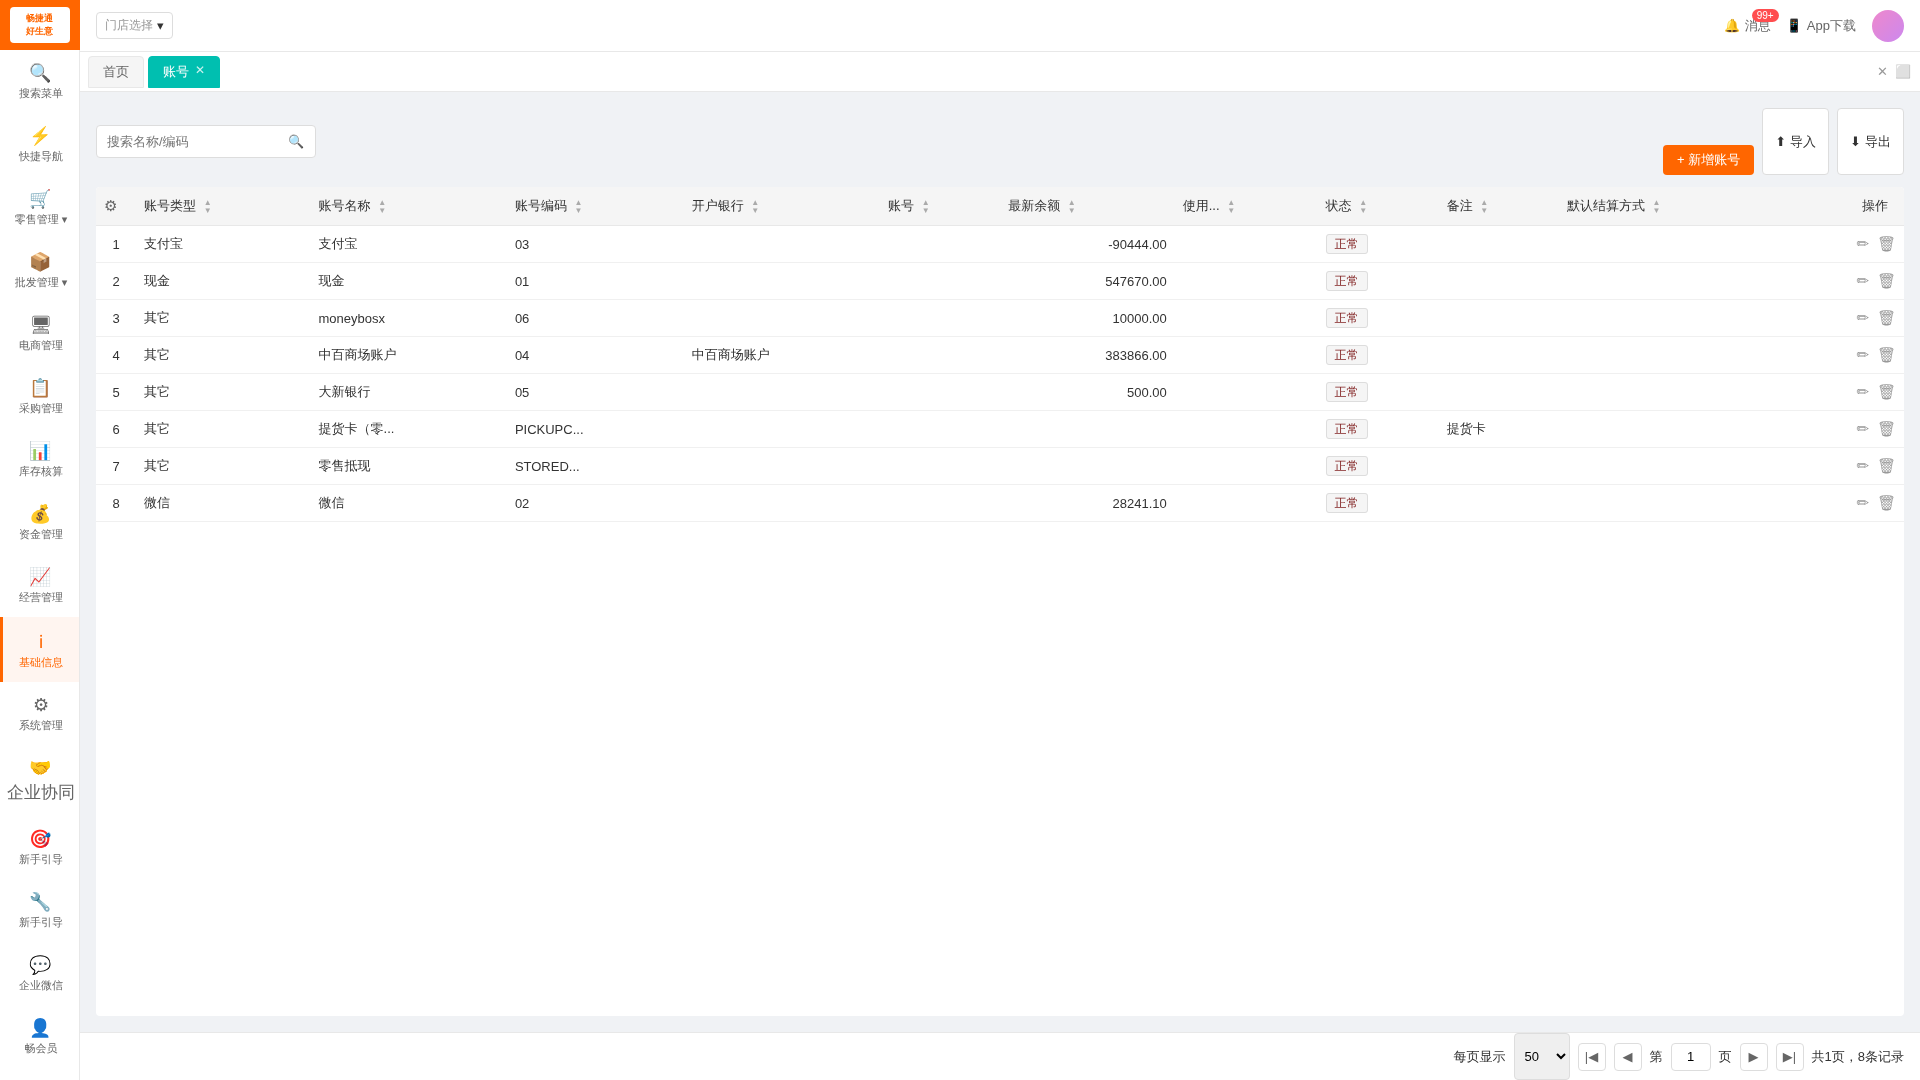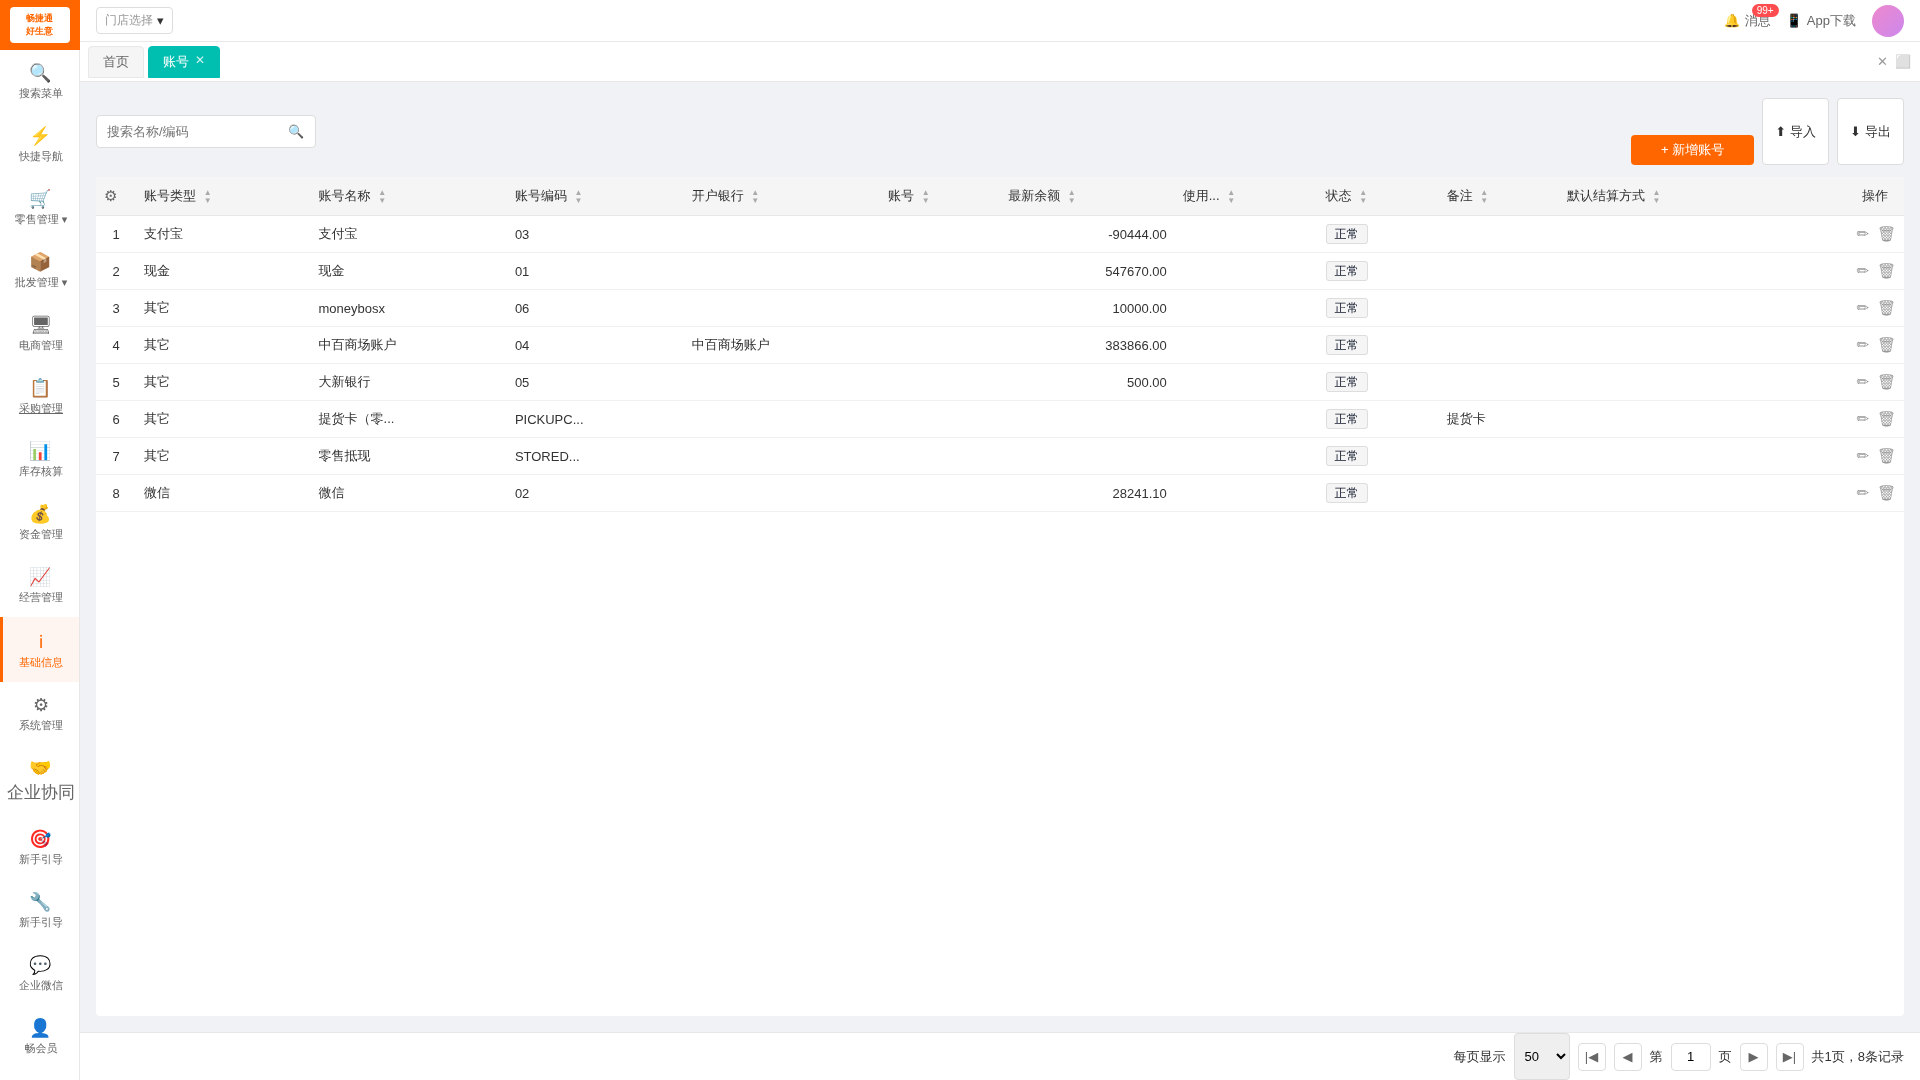--- a/index.html
+++ b/index.html
@@ -52,21 +52,21 @@
     
     .main {
       flex: 1;
       display: flex;
       flex-direction: column;
       overflow: hidden;
     }
 
     
     .topbar {
-      height: 42px;
+      height: 52px;
       background: #fff;
       display: flex;
       align-items: center;
       justify-content: space-between;
       padding: 2px 16px;
       border-bottom: 1px solid #e8e8e8;
       flex-shrink: 0;
     }
     .topbar-left {
       display: flex;
@@ -200,21 +200,21 @@
     }
     .toolbar-right {
       display: flex;
       gap: 8px;
     }
     .btn-primary {
       background: #ff6600;
       color: #fff;
       border: none;
       border-radius: 4px;
-      padding: 6px 30px;
+      padding: 6px 14px;
       cursor: pointer;
       font-size: 13px;
       display: flex;
       align-items: center;
       gap: 4px;
       margin-top: 37px;
     }
     .btn-default {
       background: #fff;
       color: #333;
@@ -254,21 +254,21 @@
     tbody tr { border-bottom: 1px solid #f0f0f0; }
     tbody td {
       padding: 9px 8px;
       font-size: 13px;
       color: #333;
       vertical-align: middle;
     }
     tbody td.center { text-align: center; }
     .status-badge {
       background: #f5f5f5;
-      color: #0f172a;
+      color: #7f1d1d;
       border: 1px solid #ddd;
       border-radius: 3px;
       padding: 2px 8px;
       font-size: 12px;
     }
     .action-icons {
       display: flex;
       gap: 8px;
       justify-content: flex-end;
       color: #999;
@@ -345,21 +345,21 @@
       <div class="sidebar-item">
     <span style="font-size:18px;margin-bottom:2px;">📦</span>
     <span style="font-size:11px;text-align:center;">批发管理 ▾</span>
   </div>
       <div class="sidebar-item">
     <span style="font-size:18px;margin-bottom:2px;">🖥</span>
     <span style="font-size:11px;text-align:center;">电商管理</span>
   </div>
       <div class="sidebar-item">
     <span style="font-size:18px;margin-bottom:2px;">📋</span>
-    <span style="font-size:11px;text-align:center;text-decoration:underline;">采购管理</span>
+    <span style="font-size:11px;text-align:center;">采购管理</span>
   </div>
       <div class="sidebar-item">
     <span style="font-size:18px;margin-bottom:2px;">📊</span>
     <span style="font-size:11px;text-align:center;">库存核算</span>
   </div>
       <div class="sidebar-item">
     <span style="font-size:18px;margin-bottom:2px;">💰</span>
     <span style="font-size:11px;text-align:center;">资金管理</span>
   </div>
       <div class="sidebar-item">

